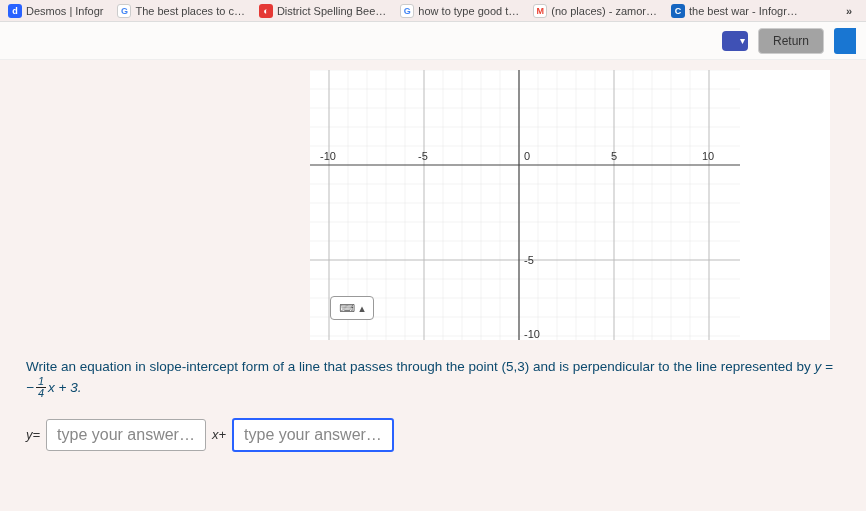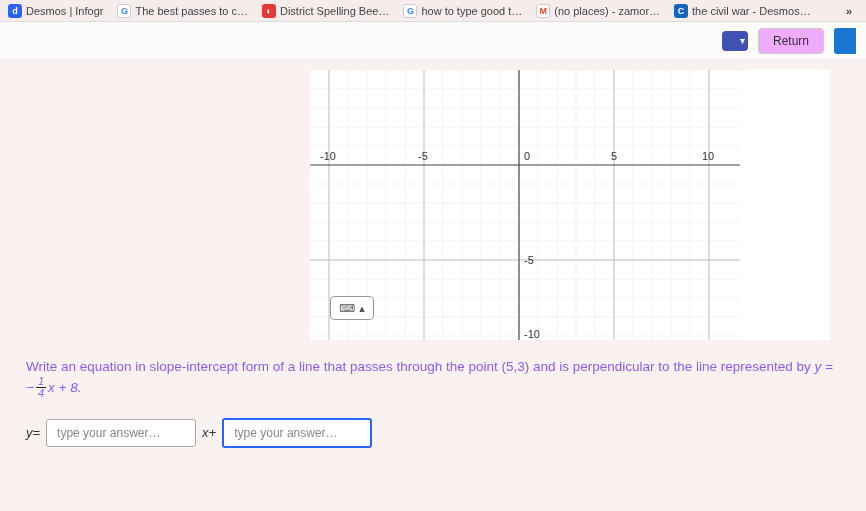--- a/index.html
+++ b/index.html
@@ -30,76 +30,76 @@
     .bm-m { background: #fff; border:1px solid #ccc; color:#ea4335; }
     .bm-c { background: #1565c0; }
     .overflow { margin-left: auto; font-weight: bold; padding-right:6px; }
     .app-bar {
       display: flex; justify-content: flex-end; align-items: center;
       padding: 6px 10px; gap: 10px; background: #fcfbfa;
       border-bottom: 1px solid #eee;
       height: 38px;
     }
     .extension-btn { width: 26px; height: 20px; background: #3f51b5; border-radius:4px; display:flex; align-items:center; justify-content:flex-end; padding-right:3px; color:#fff; font-size:10px; cursor:pointer; }
-    .return-btn { background:#f0abfc; border:1px solid #ccc; border-radius:4px; padding:5px 14px; font-size:12px; color:#333; cursor:pointer; }
+    .return-btn { background:#a3a3a3; border:1px solid #ccc; border-radius:4px; padding:5px 14px; font-size:12px; color:#333; cursor:pointer; }
     .square-btn { width:22px; height:26px; background:#1976d2; border-radius:3px 0 0 3px; }
     .content { position: relative; padding: 10px 20px; }
     .graph-area {
       position: relative;
       width: 520px; height: 270px;
       margin-left: 290px;
       background: #fff;
     }
     .grid-strong { stroke: #bbb; stroke-width: 1; }
     .grid-weak { stroke: #e4e4e4; stroke-width: 0.5; }
     .axis { stroke: #444; stroke-width: 1.2; }
     .tick-label { font-size: 11px; fill: #333; }
     .keypad-toggle {
       position: absolute; left: 20px; bottom: 20px;
       width: 44px; height: 24px; border:1px solid #999; border-radius:4px;
       background:#fff; display:flex; align-items:center; justify-content:center; gap:4px;
       cursor:pointer; font-size:11px; color:#555;
     }
     .question-area { margin-top: 18px; padding: 0 6px; }
-    .prompt { font-size: 13.5px; color: #8b5cf6; line-height: 1.4; }
+    .prompt { font-size: 13.5px; color: #0c4a6e; line-height: 1.4; }
     .eq-part { font-style: italic; }
     .frac { display:inline-block; vertical-align: middle; text-align:center; font-size:11px; line-height:1; margin:0 2px; position:relative; top:-1px;}
     .frac .n { display:block; border-bottom:1px solid #222; padding:0 2px;}
     .frac .d { display:block; padding:0 2px;}
     .answer-row { display:flex; align-items:center; gap: 6px; margin-top: 18px; font-size:13px; color:#333; }
-    .ans-box { border:1px solid #aaa; border-radius:3px; padding:6px 10px; font-size:12px; color:#888; min-width:150px; background:#fff; }
+    .ans-box { border:1px solid #aaa; border-radius:3px; padding:6px 10px; font-size:16px; color:#888; min-width:150px; background:#fff; }
     .ans-box.active { border:2px solid #2962ff; }
   </style>
 </head>
 <body>
 
 <div class="bookmarks-bar">
   <div class="bookmark">
       <span class="bm-icon bm-d">d</span>
       <span>Desmos | Infogr</span>
     </div>
   <div class="bookmark">
       <span class="bm-icon bm-g">G</span>
-      <span>The best passes to c…</span>
+      <span>The best places to c…</span>
     </div>
   <div class="bookmark">
       <span class="bm-icon bm-r">◐</span>
       <span>District Spelling Bee…</span>
     </div>
   <div class="bookmark">
       <span class="bm-icon bm-g">G</span>
       <span>how to type good t…</span>
     </div>
   <div class="bookmark">
       <span class="bm-icon bm-m">M</span>
       <span>(no places) - zamor…</span>
     </div>
   <div class="bookmark">
       <span class="bm-icon bm-c">C</span>
-      <span>the civil war - Desmos…</span>
+      <span>the best war - Infogr…</span>
     </div>
   <div class="overflow">»</div>
 </div>
 
 <div class="app-bar">
   <div class="extension-btn">
       <span>▾</span>
     </div>
   <button class="return-btn">Return</button>
   <div class="square-btn"></div>
@@ -164,21 +164,21 @@
     <div class="keypad-toggle">
       <span>⌨</span>
       <span>▴</span>
     </div>
   </div>
 
   <div class="question-area">
     <div class="prompt">
       <span>Write an equation in slope-intercept form of a line that passes through the point (5,3) and is perpendicular to the line represented by </span>
       <span class="eq-part">
-        <span>y = −</span><span class="frac"><span class="n">1</span><span class="d">4</span></span><span>x + 8.</span>
+        <span>y = −</span><span class="frac"><span class="n">1</span><span class="d">4</span></span><span>x + 3.</span>
       </span>
     </div>
     <div class="answer-row">
       <span class="eq-part">y=</span>
       <div class="ans-box">type your answer…</div>
       <span class="eq-part">x+</span>
       <div class="ans-box active">type your answer…</div>
     </div>
   </div>
 </div>

